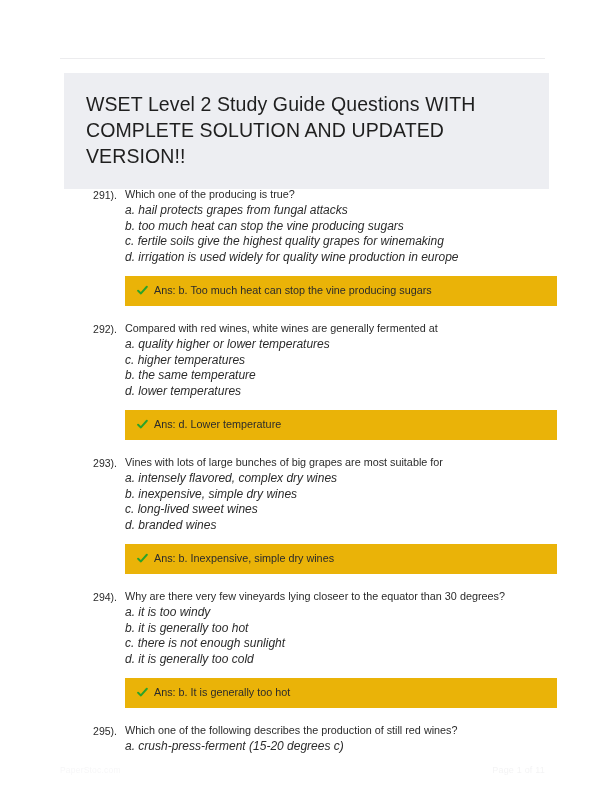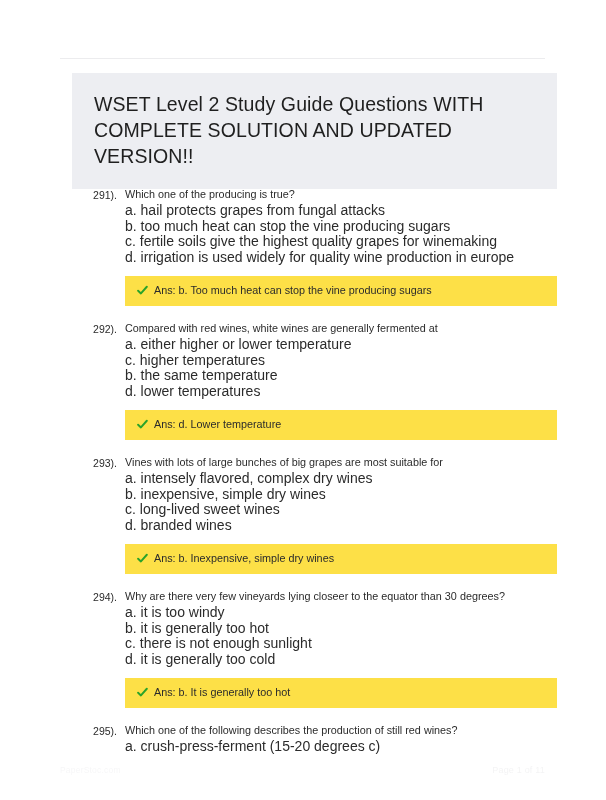--- a/index.html
+++ b/index.html
@@ -28,21 +28,21 @@
     left: 60px;
     top: 58px;
     width: 485px;
     height: 1px;
     background: #ececee;
   }
 
   
   .title-band {
     position: absolute;
-    left: 72px;
+    left: 64px;
     top: 73px;
     width: 485px;
     box-sizing: border-box;
     background: #edeef2;
     padding: 18px 22px 20px 22px;
   }
   .doc-title {
     margin: 0;
     font-size: 19.5px;
     line-height: 26px;
@@ -94,31 +94,32 @@
     color: #2b2b2b;
     margin: 0 0 1px 0;
   }
 
   .choices {
     margin: 0;
     padding: 0;
     list-style: none;
   }
   .choice {
-    font-size: 14px;
+    font-size: 12px;
     line-height: 15.5px;
     color: #2b2b2b;
+    font-style: italic;
   }
 
   
   .answer-band {
     margin-top: 11px;
     margin-left: 113px;
     margin-right: 61px;
-    background: #fde047;
+    background: #eab308;
     padding: 7px 12px 8px 12px;
     display: flex;
     align-items: center;
     box-sizing: border-box;
   }
   .check-icon {
     flex: 0 0 auto;
     display: inline-flex;
     align-items: center;
     margin-right: 6px;
@@ -189,21 +190,21 @@
           </span>
           <span class="answer-text">Ans: b. Too much heat can stop the vine producing sugars</span>
         </div>
       </div>
       <div class="qblock">
         <div class="qrow">
           <div class="qnum">292).</div>
           <div class="qbody">
             <p class="qtext">Compared with red wines, white wines are generally fermented at</p>
             <ul class="choices">
-              <li class="choice">a. either higher or lower temperature</li>
+              <li class="choice">a. quality higher or lower temperatures</li>
               <li class="choice">c. higher temperatures</li>
               <li class="choice">b. the same temperature</li>
               <li class="choice">d. lower temperatures</li>
             </ul>
           </div>
         </div>
         <div class="answer-band">
           <span class="check-icon">
             <svg width="11" height="11" viewBox="0 0 12 12" aria-hidden="true">
               <path d="M1.2 6.3 L4.3 9.2 L10.7 1.9" fill="none" stroke="#2aa32a" stroke-width="2.1" stroke-linecap="round" stroke-linejoin="round"></path>

